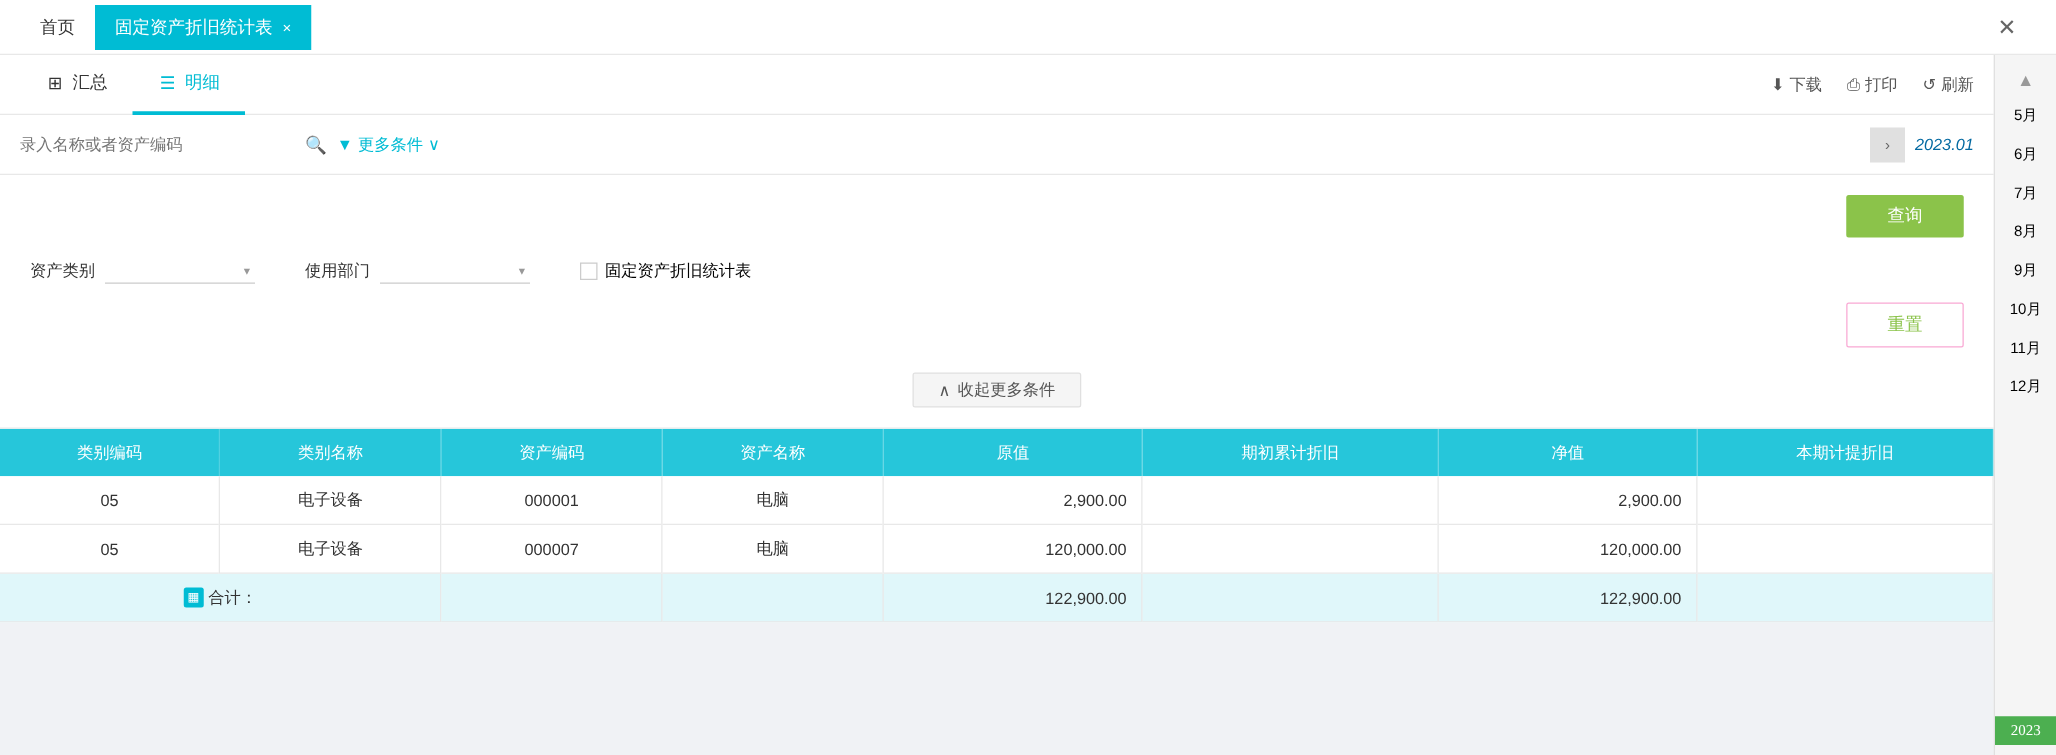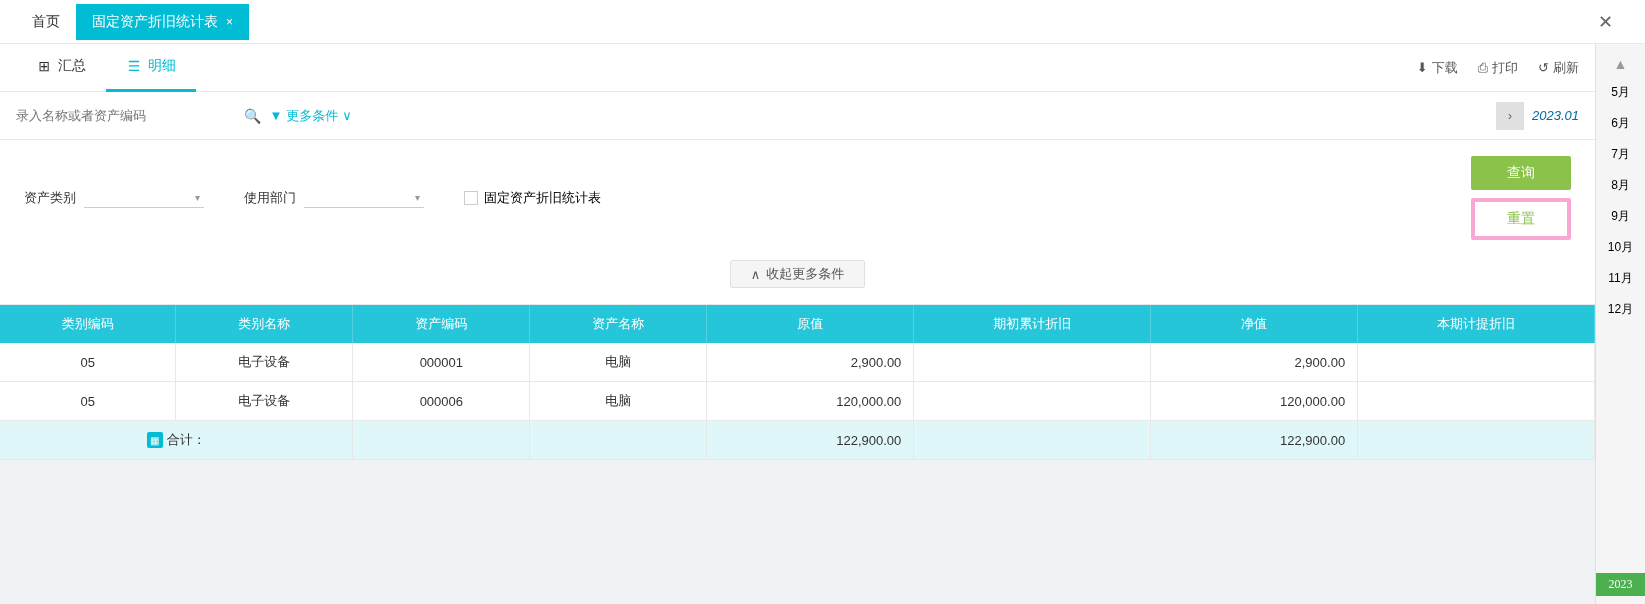--- a/index.html
+++ b/index.html
@@ -213,25 +213,26 @@
       color: #fff;
       border: none;
       padding: 8px 32px;
       font-size: 14px;
       cursor: pointer;
       border-radius: 2px;
     }
     .btn-reset {
       background: #fff;
       color: #8bc34a;
-      border: 4px solid #f9a8d4;
+      border: 1px solid #f9a8d4;
       padding: 8px 32px;
       font-size: 14px;
       cursor: pointer;
       border-radius: 2px;
+      margin-top: 44px;
     }
     .collapse-btn {
       display: flex;
       align-items: center;
       justify-content: center;
       gap: 6px;
       color: #555;
       cursor: pointer;
       font-size: 13px;
       background: #f5f5f5;
@@ -439,21 +440,21 @@
             <td>000001</td>
             <td>电脑</td>
             <td class="text-right">2,900.00</td>
             <td></td>
             <td class="text-right">2,900.00</td>
             <td></td>
           </tr>
           <tr>
             <td>05</td>
             <td>电子设备</td>
-            <td>000006</td>
+            <td>000007</td>
             <td>电脑</td>
             <td class="text-right">120,000.00</td>
             <td></td>
             <td class="text-right">120,000.00</td>
             <td></td>
           </tr>
           <tr class="total-row">
             <td colspan="2">
               <div class="total-label">
                 <span class="total-icon">▦</span>

